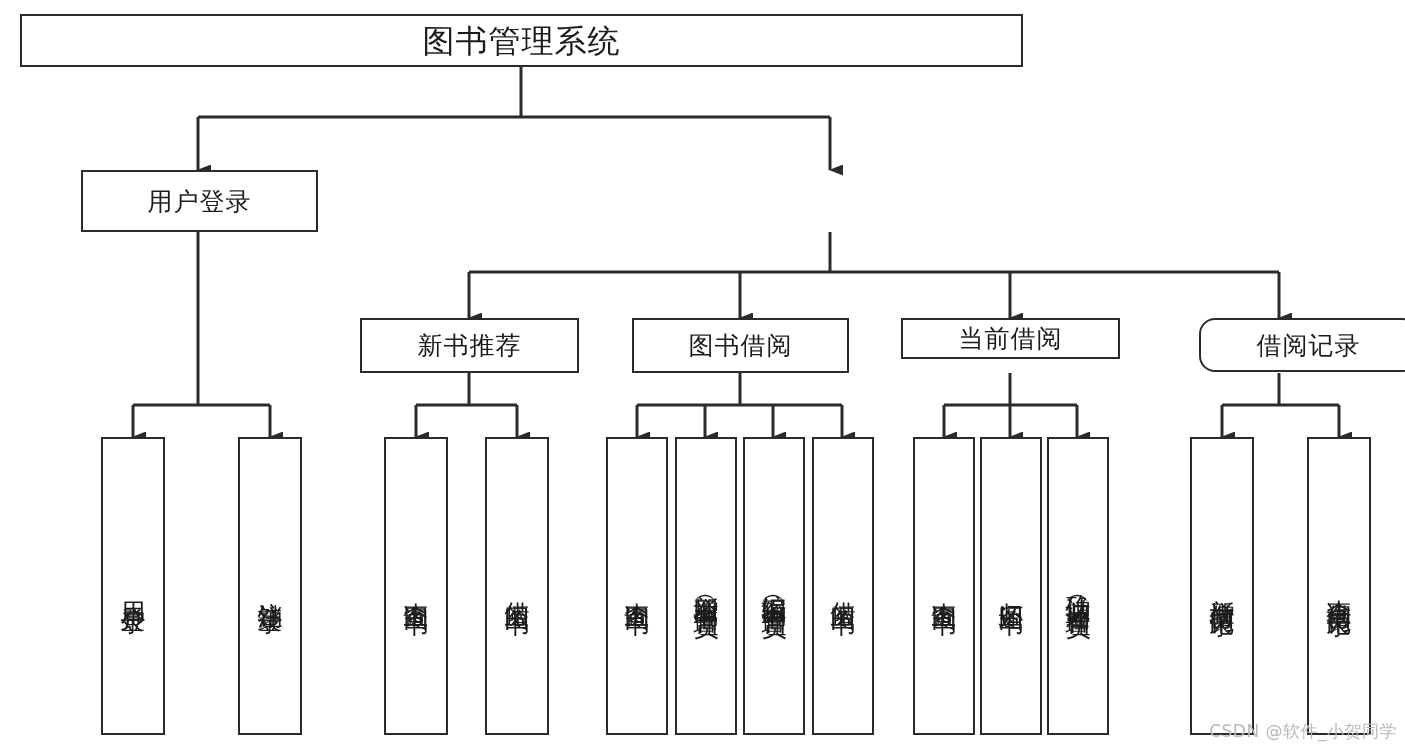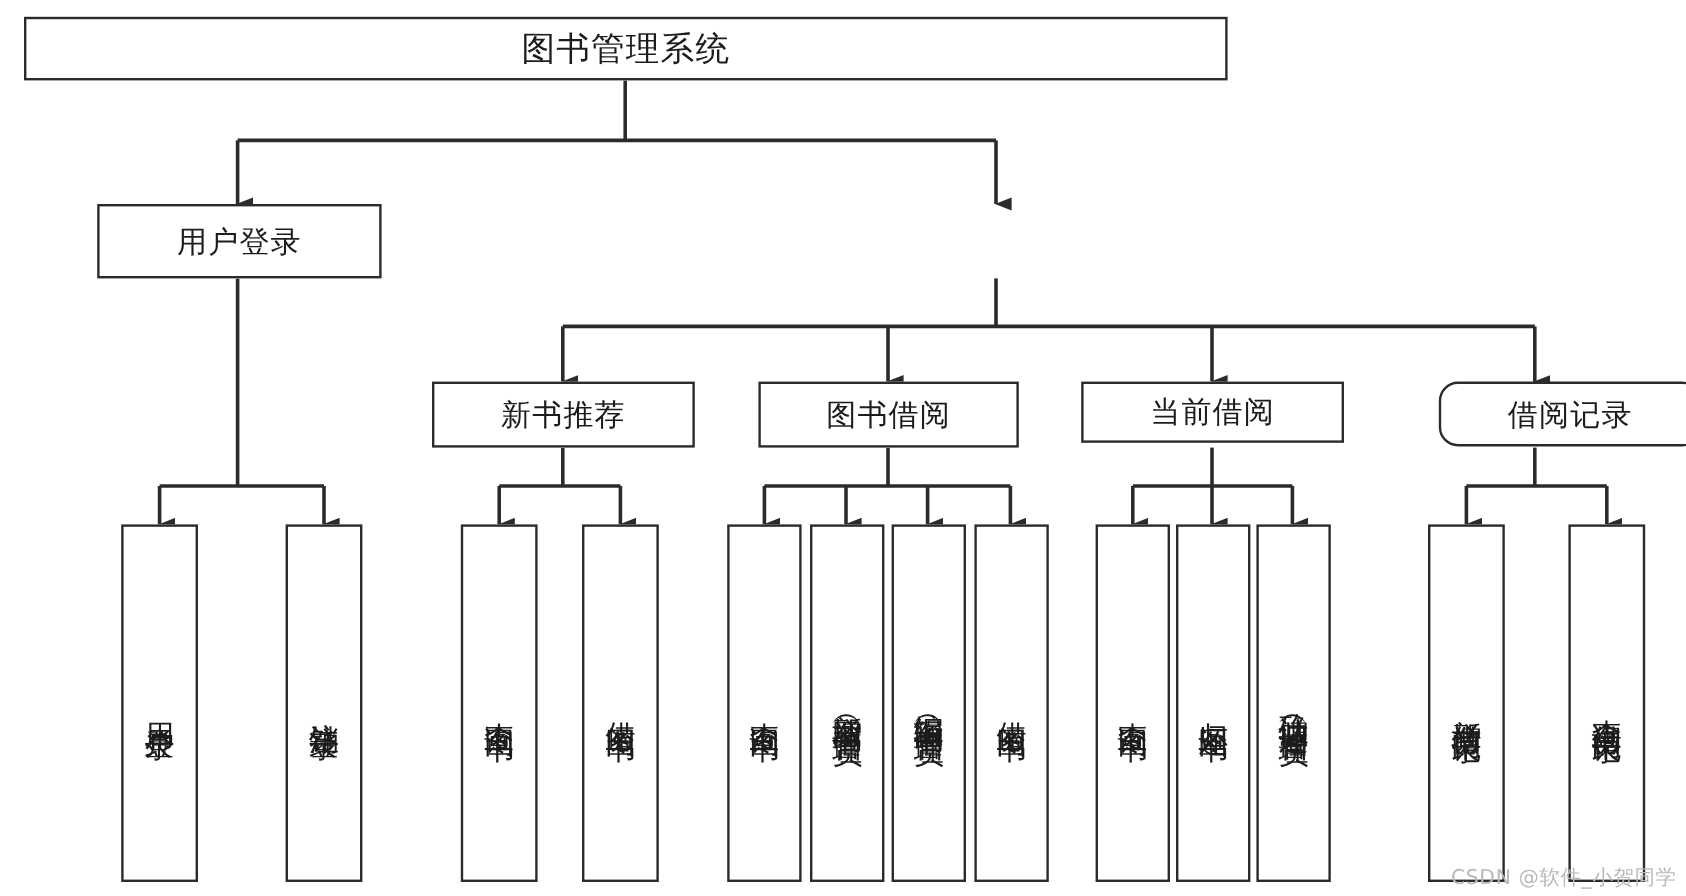--- a/index.html
+++ b/index.html
@@ -51,21 +51,21 @@
 
   .node-v .vlabel {
     writing-mode: vertical-rl;
     text-orientation: upright;
     white-space: nowrap;
     letter-spacing: 3px;
     display: block;
   }
 
   
-  #node-root { font-size: 28px; }
+  #node-root { font-size: 32px; }
 
   
   #connectors {
     position: absolute;
     left: 0;
     top: 0;
     width: 1405px;
     height: 747px;
     z-index: 1;
     pointer-events: none;
@@ -153,21 +153,21 @@
 
 
   <div class="node node-h" style="left:360px; top:318px; width:219px; height:55px;">
     <span>新书推荐</span>
   </div>
 
   <div class="node node-h" style="left:632px; top:318px; width:217px; height:55px;">
     <span>图书借阅</span>
   </div>
 
-  <div class="node node-h" style="left:901px; top:318px; width:219px; height:51px;">
+  <div class="node node-h" style="left:901px; top:318px; width:219px; height:41px;">
     <span>当前借阅</span>
   </div>
 
   <div class="node node-h" style="left:1199px; top:318px; width:219px; height:54px;border-radius:16px;">
     <span>借阅记录</span>
   </div>
 
   <div class="node node-v" style="left:101px; top:437px; width:64px; height:298px;">
     <span class="vlabel">用户登录</span>
   </div>

